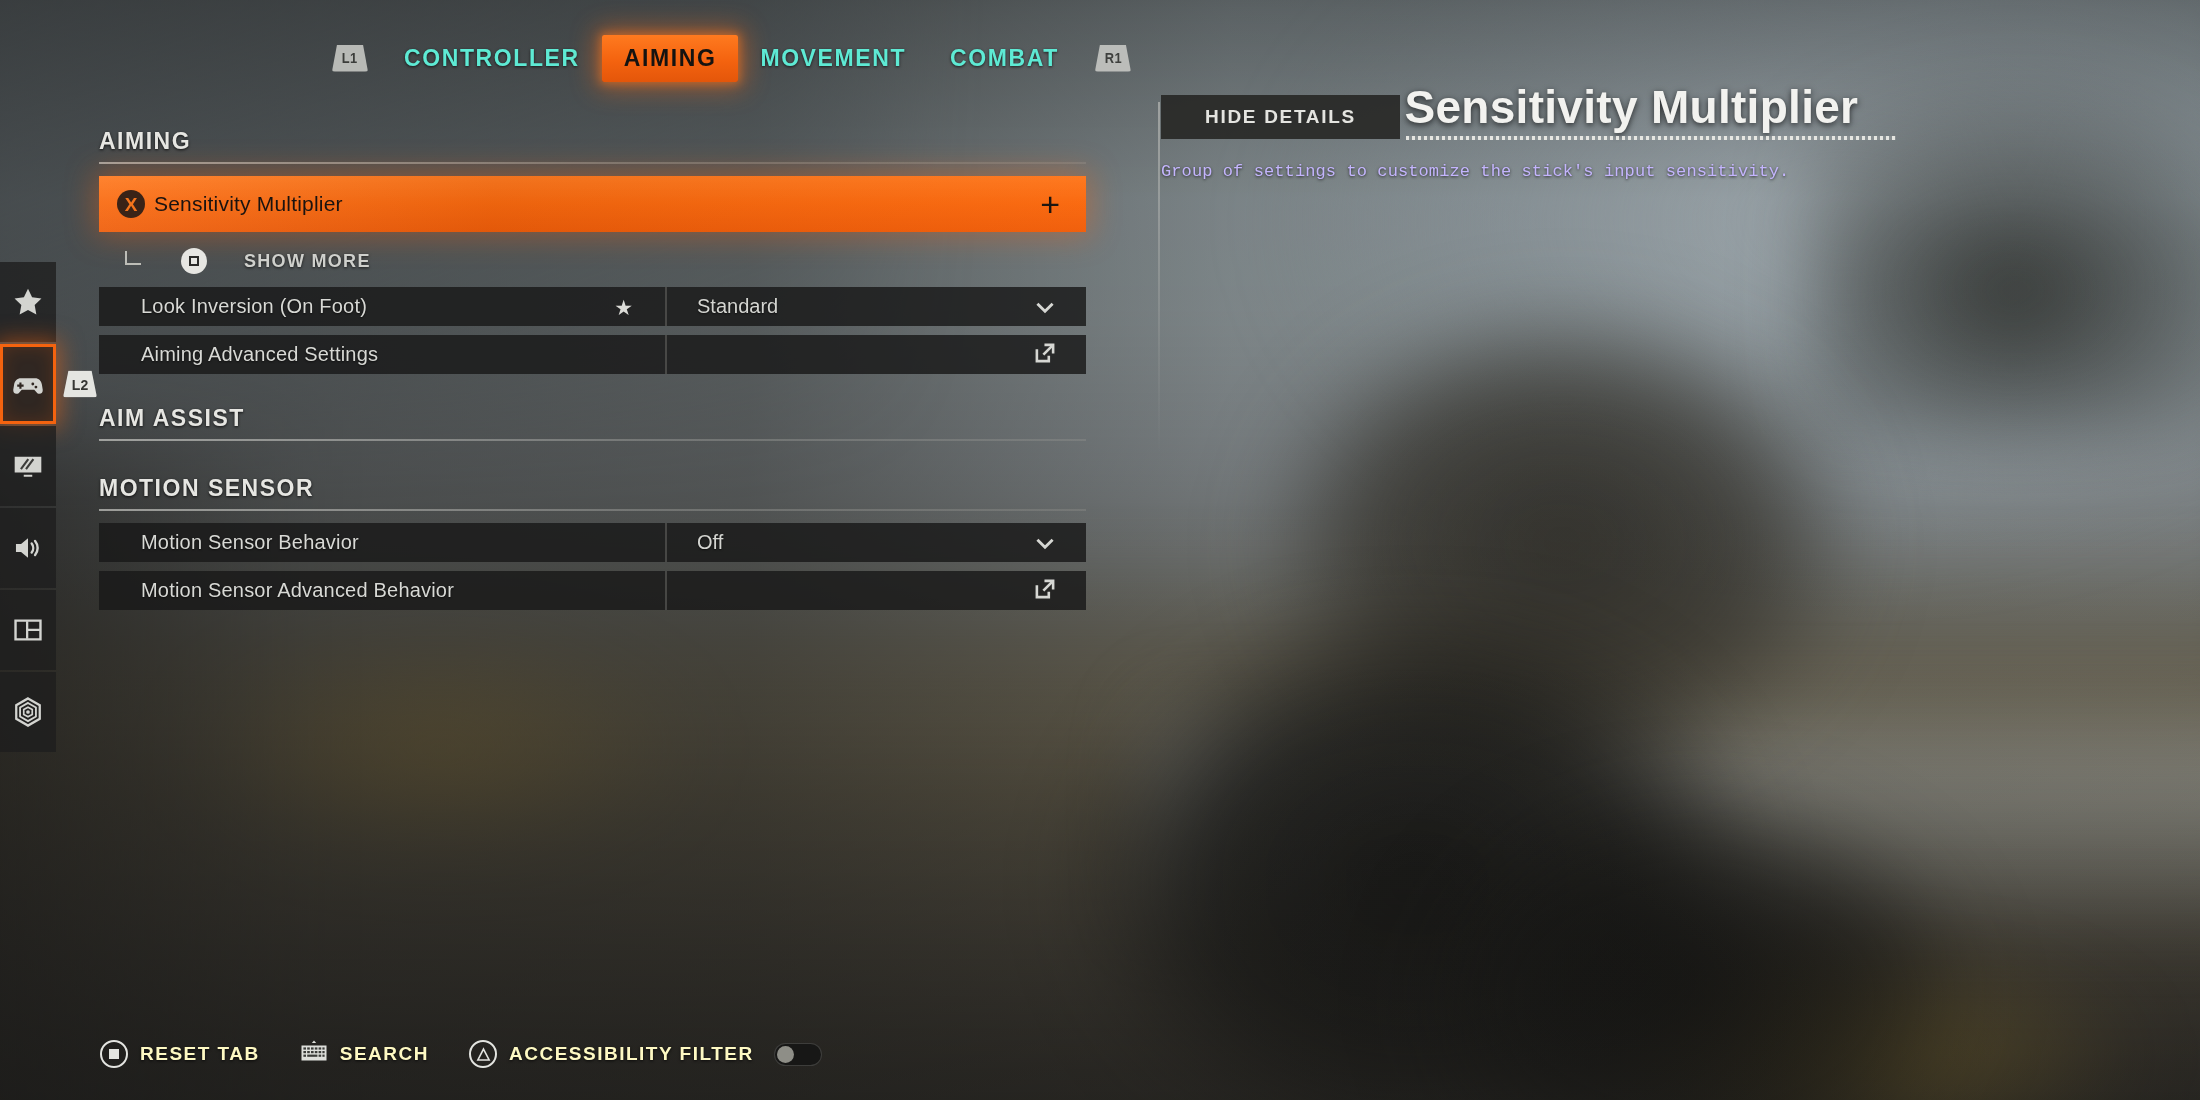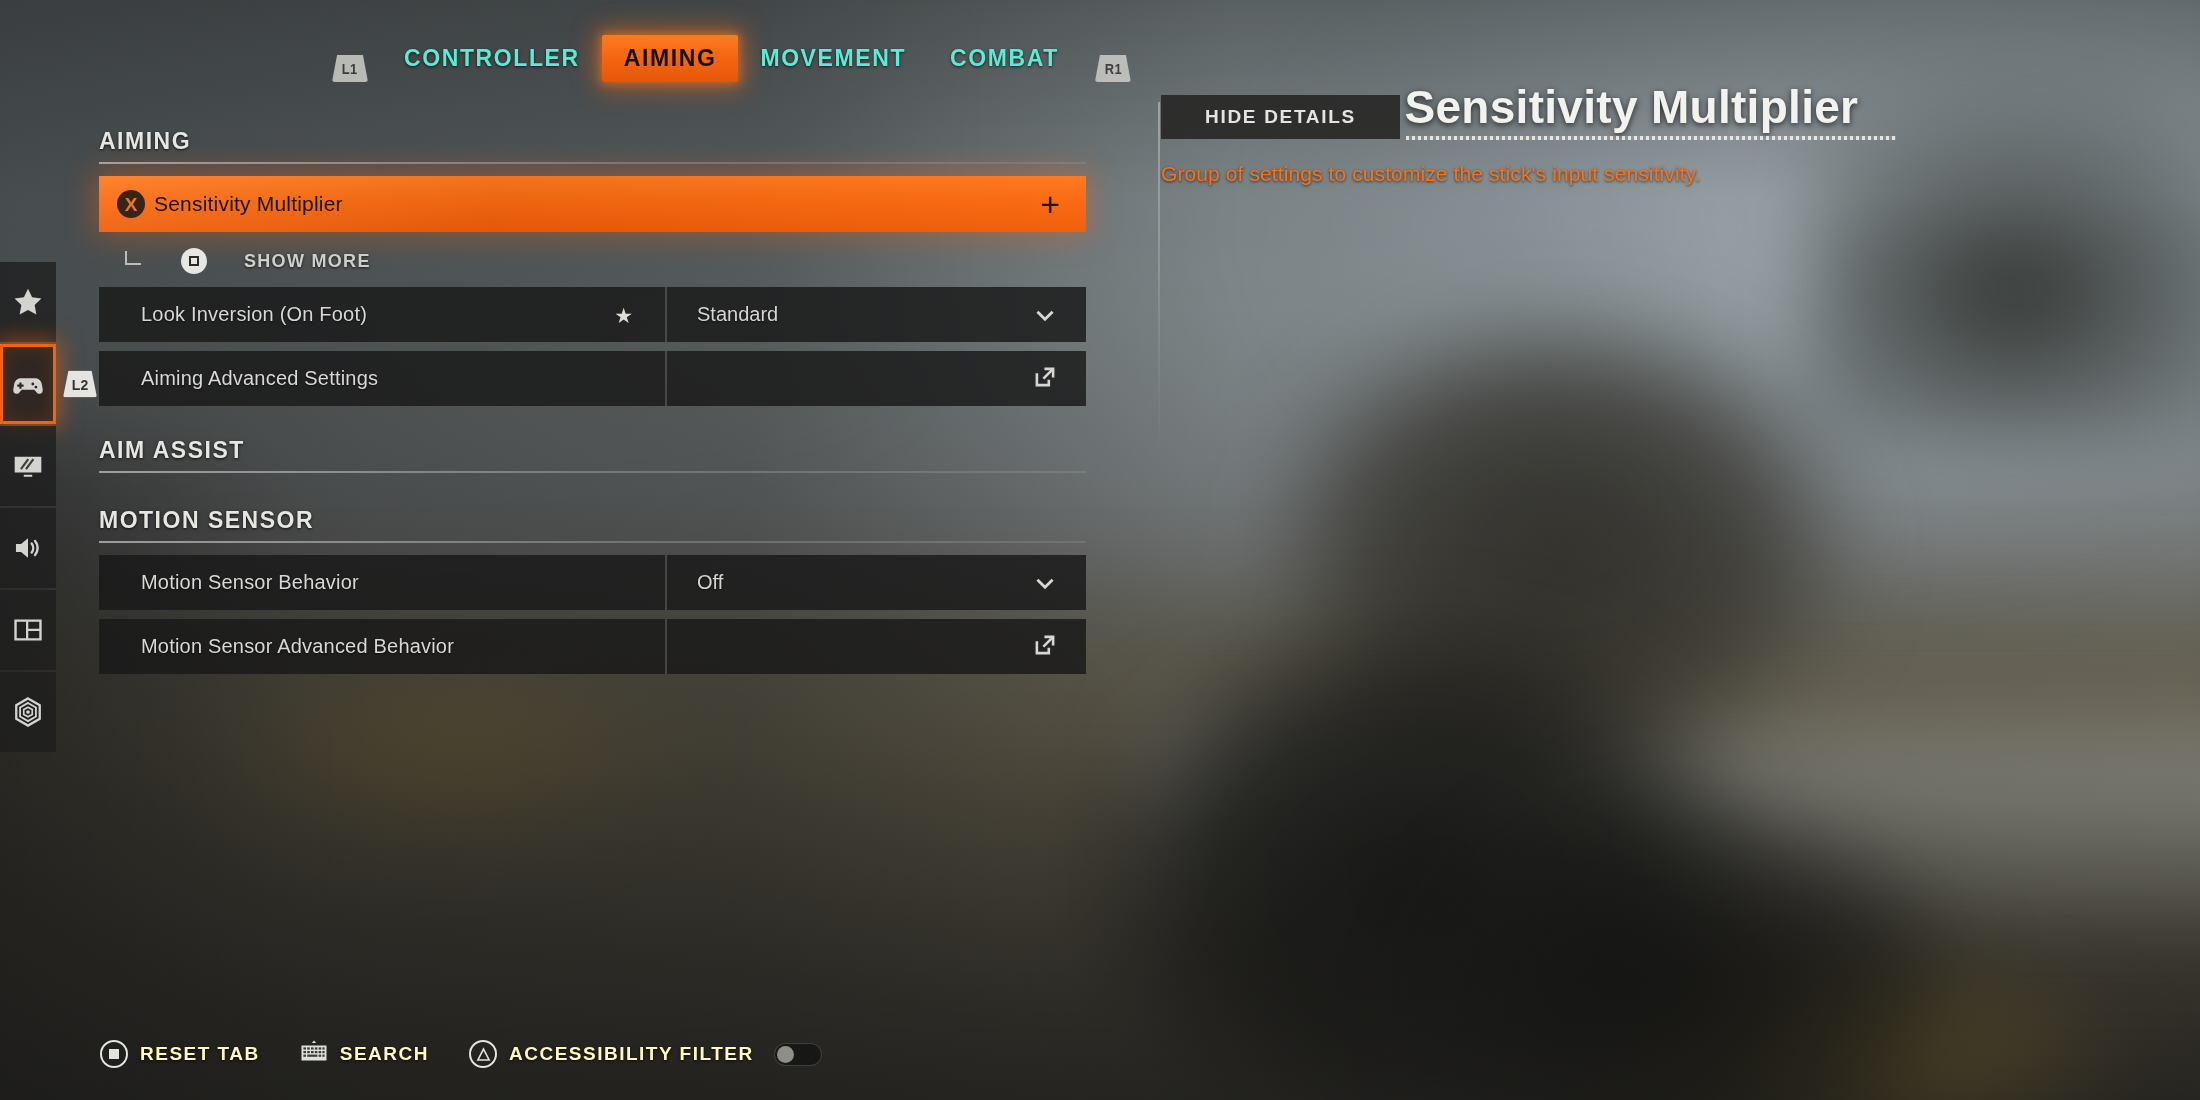--- a/index.html
+++ b/index.html
@@ -118,21 +118,21 @@
   
   #ui {
     position: absolute; inset: 0; z-index: 2;
     color: #e9e9e7;
   }
 
   
   #tabbar {
     position: absolute;
     top: 34px; left: 318px;
-    display: flex; align-items: flex-end; gap: 0;
+    display: flex; align-items: center; gap: 0;
     height: 48px;
   }
   .bumper {
     width: 36px; height: 27px;
     display: flex; align-items: center; justify-content: center;
     position: relative;
     margin: 0 14px;
     opacity: .88;
   }
   .bumper .shape {
@@ -226,21 +226,21 @@
   }
   .sec-rule {
     height: 2px;
     background: linear-gradient(90deg, rgba(220,220,215,.62), rgba(200,200,195,.30) 55%, rgba(190,185,175,.18));
     margin-bottom: 12px;
   }
   .sec-gap { height: 22px; }
 
   .row {
     display: flex;
-    height: 55px;
+    height: 39px;
     margin-bottom: 9px;
     background: rgba(25,25,24,.82);
     align-items: stretch;
     cursor: pointer;
   }
   .row .left {
     flex: 0 0 566px;
     display: flex; align-items: center;
     padding-left: 42px;
     position: relative;
@@ -389,23 +389,23 @@
     position: absolute;
     left: 2px; right: -38px; bottom: 0;
     height: 4px;
     background:
       repeating-linear-gradient(90deg,
         rgba(235,235,230,.95) 0px, rgba(235,235,230,.95) 3px,
         rgba(235,235,230,.15) 3px, rgba(235,235,230,.15) 6px);
   }
   #det-desc {
     margin-top: 22px;
-    font-family: Liberation Sans, sans-serif;
-    font-size: 21px;
-    color: #f97316;
+    font-family: Liberation Mono, monospace;
+    font-size: 17px;
+    color: #c4b5fd;
     letter-spacing: .1px;
     text-shadow: 0 1px 3px rgba(0,0,0,.7);
   }
 
   
   #bottombar {
     position: absolute;
     left: 100px; bottom: 32px;
     display: flex; align-items: center;
     gap: 40px;

